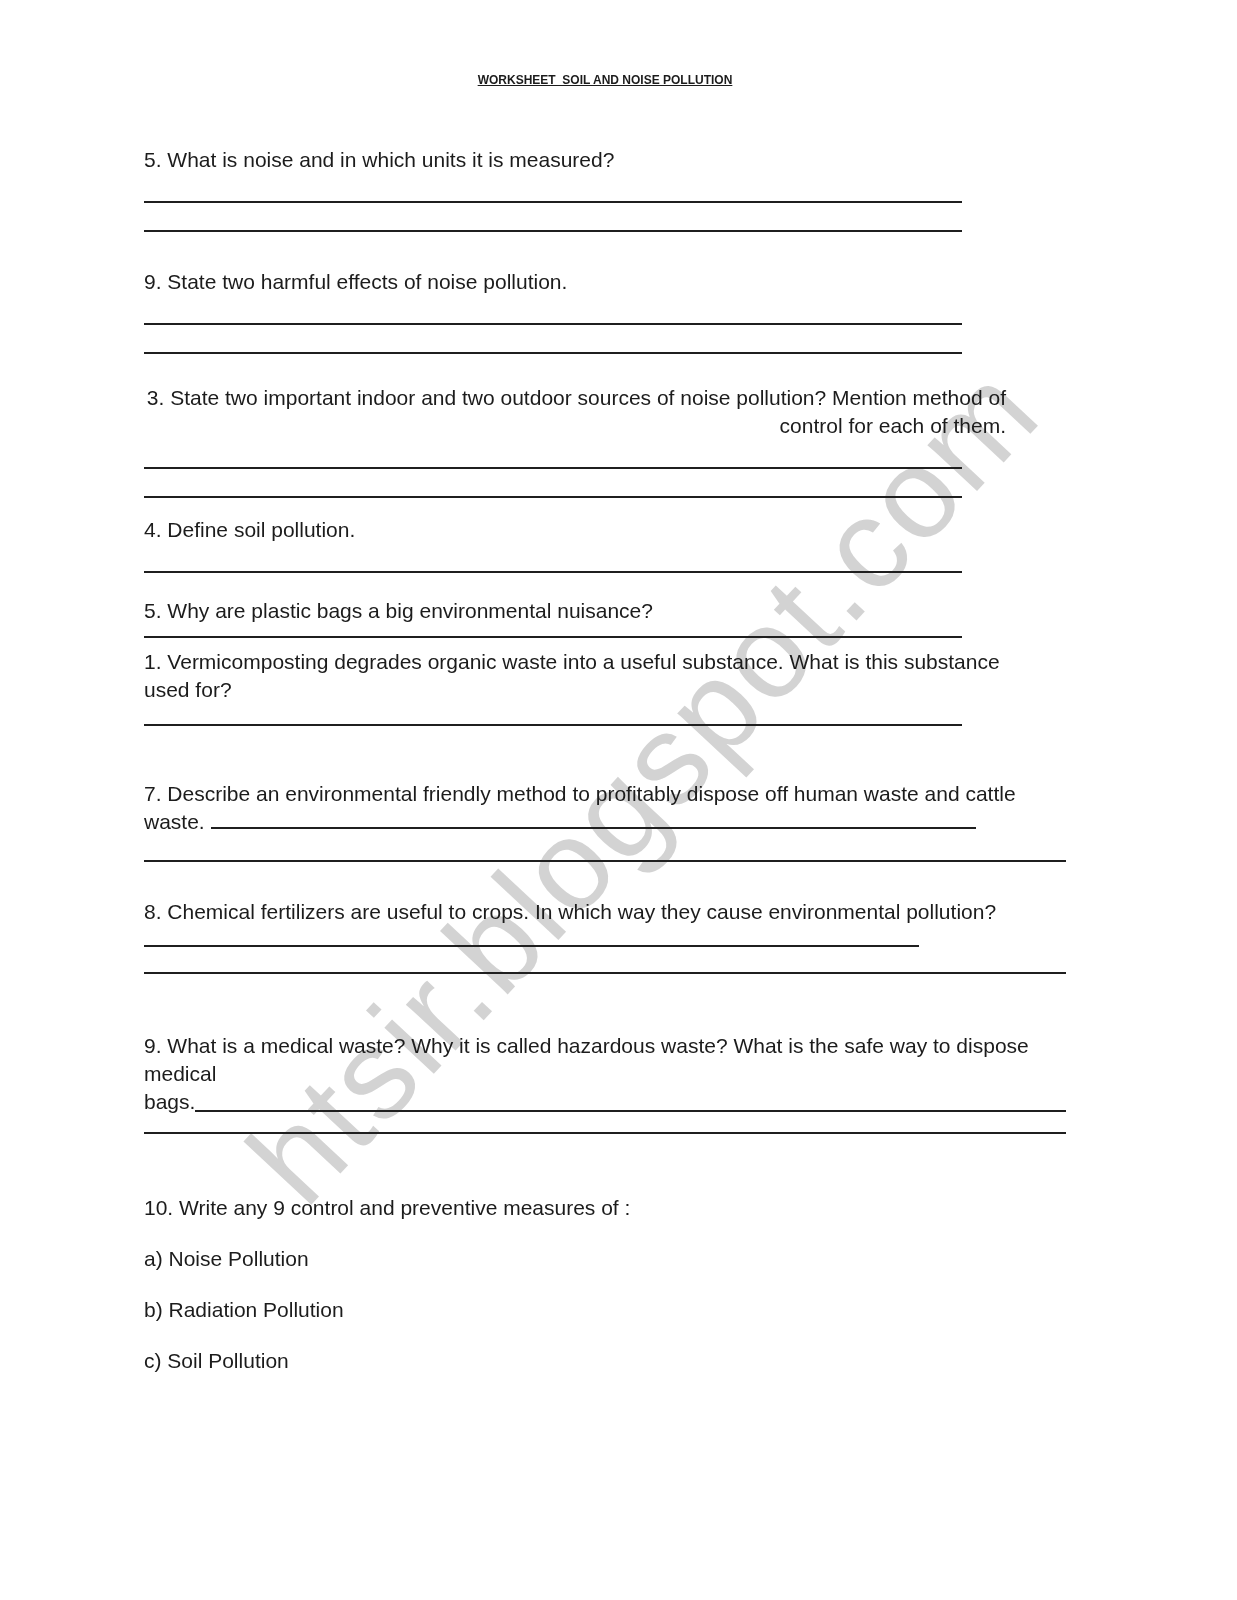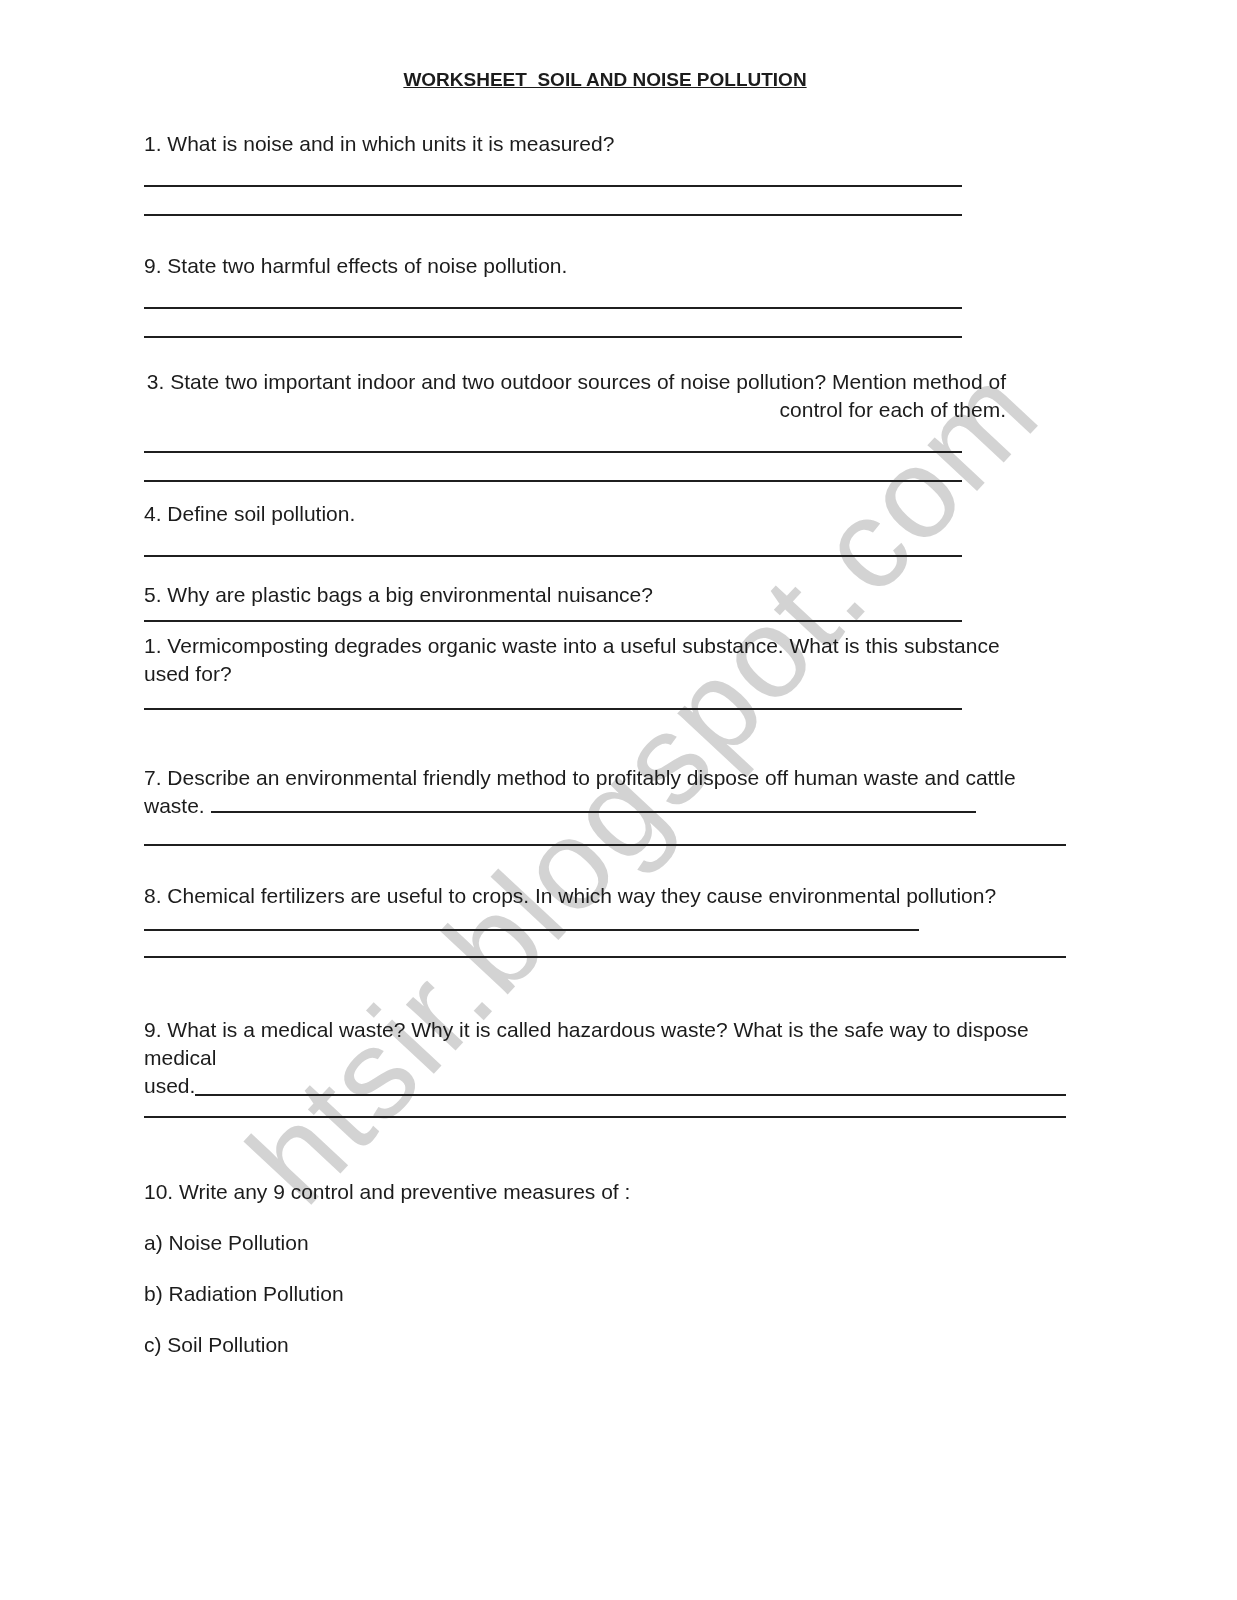--- a/index.html
+++ b/index.html
@@ -32,24 +32,24 @@
     top: 66px;
     width: 922px;
     z-index: 1;
     font-size: 21px;
     line-height: 28px;
   }
   .title {
     text-align: center;
     font-weight: bold;
     text-decoration: underline;
-    font-size: 19px;
+    font-size: 12px;
     line-height: 28px;
     white-space: pre;
-    margin-bottom: 36px;
+    margin-bottom: 52px;
   }
   .q p { line-height: 28px; }
   .w-narrow { max-width: 862px; }
   .blank {
     height: 29px;
     border-bottom: 2px solid #1f1f1f;
   }
   .blank.short { width: 818px; }
   .blank.long  { width: 100%; }
   .blank.h13 { height: 13px; }
@@ -88,21 +88,21 @@
 
 <div class="page">
 
   <div class="watermark">htsir.blogspot.com</div>
 
   <div class="content">
 
     <div class="title">WORKSHEET  SOIL AND NOISE POLLUTION</div>
 
     <div class="q q1">
-      <p>1. What is noise and in which units it is measured?</p>
+      <p>5. What is noise and in which units it is measured?</p>
       <div class="blank short"></div>
       <div class="blank short"></div>
     </div>
 
     <div class="q q2">
       <p>9. State two harmful effects of noise pollution.</p>
       <div class="blank short"></div>
       <div class="blank short"></div>
     </div>
 
@@ -133,21 +133,21 @@
     </div>
 
     <div class="q q8">
       <p><span>8. Chemical fertilizers are useful to crops. In which way they cause environmental pollution?</span> <span class="inline-blank w775"></span></p>
       <div class="blank long h20"></div>
     </div>
 
     <div class="q q9">
       <p>9. What is a medical waste? Why it is called hazardous waste? What is the safe way to dispose medical</p>
       <div class="flex-line">
-        <span>used.</span>
+        <span>bags.</span>
         <span class="fill-blank"></span>
       </div>
       <div class="blank long h18"></div>
     </div>
 
     <div class="q q10">
       <p>10. Write any 9 control and preventive measures of :</p>
       <p class="list-item">a) Noise Pollution</p>
       <p class="list-item">b) Radiation Pollution</p>
       <p class="list-item">c) Soil Pollution</p>

